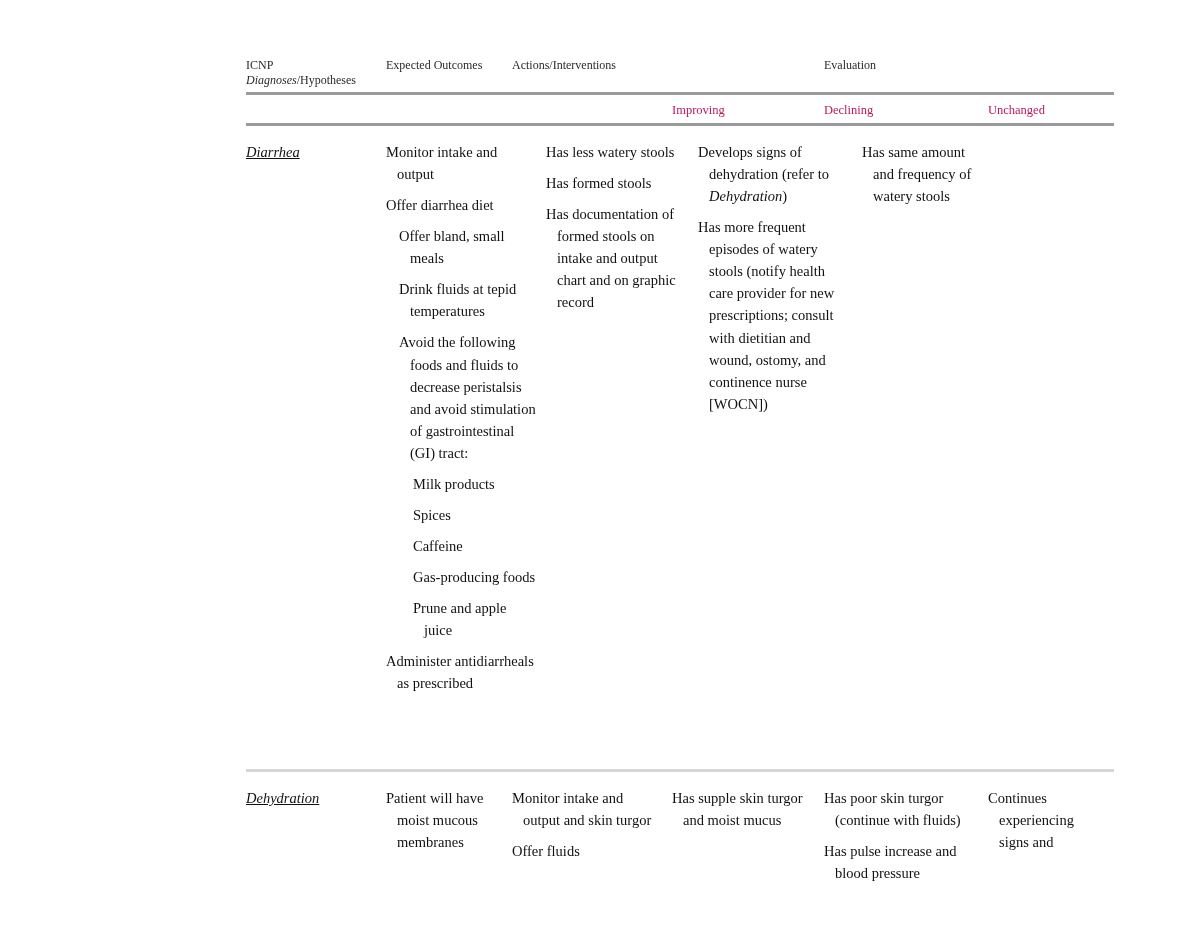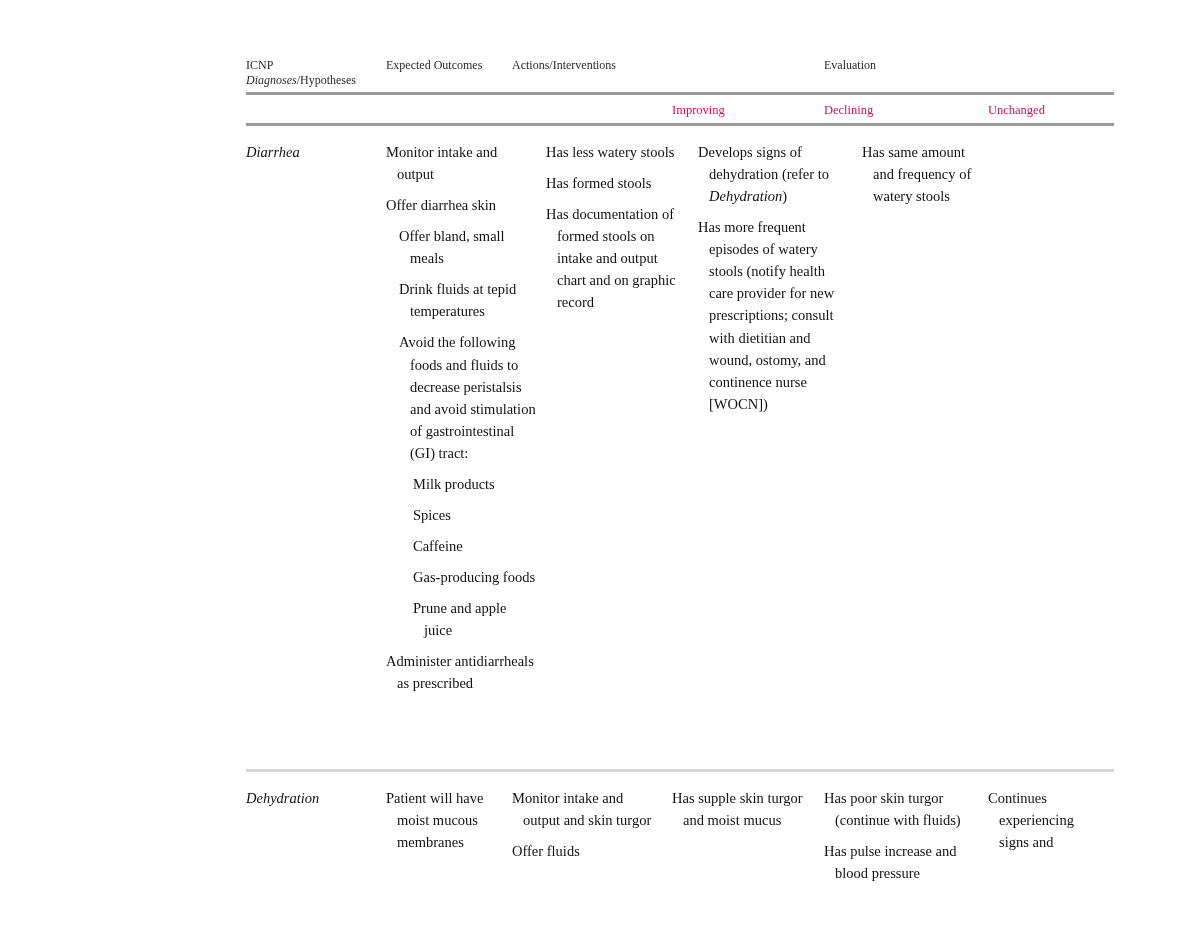--- a/index.html
+++ b/index.html
@@ -91,20 +91,21 @@
     text-indent: -11px;
   }
   .para.lvl2 {
     padding-left: 38px;
     text-indent: -11px;
   }
 
   .cell.diag {
     font-style: italic;
     font-size: 14.5px;
+    text-decoration: underline;
   }
   .cell.diag .para { padding-left: 0; text-indent: 0; }
 
   .row1 { min-height: 612px; }
   .row2 { min-height: 110px; }
 
   .spacer-after-row1 { height: 16px; }
 </style>
 </head>
 <body>
@@ -138,21 +139,21 @@
     <div class="rule-thick"></div>
 
     <div class="body-row row1">
       <div class="cell c1 diag">
         <div class="para">Diarrhea</div>
       </div>
 
 
       <div class="cell c3">
         <div class="para">Monitor intake and output</div>
-        <div class="para">Offer diarrhea skin</div>
+        <div class="para">Offer diarrhea diet</div>
         <div class="para lvl1">Offer bland, small meals</div>
         <div class="para lvl1">Drink fluids at tepid temperatures</div>
         <div class="para lvl1">Avoid the following foods and fluids to decrease peristalsis and avoid stimulation of gastrointestinal (GI) tract:</div>
         <div class="para lvl2">Milk products</div>
         <div class="para lvl2">Spices</div>
         <div class="para lvl2">Caffeine</div>
         <div class="para lvl2">Gas-producing foods</div>
         <div class="para lvl2">Prune and apple juice</div>
         <div class="para">Administer antidiarrheals as prescribed</div>
       </div>

